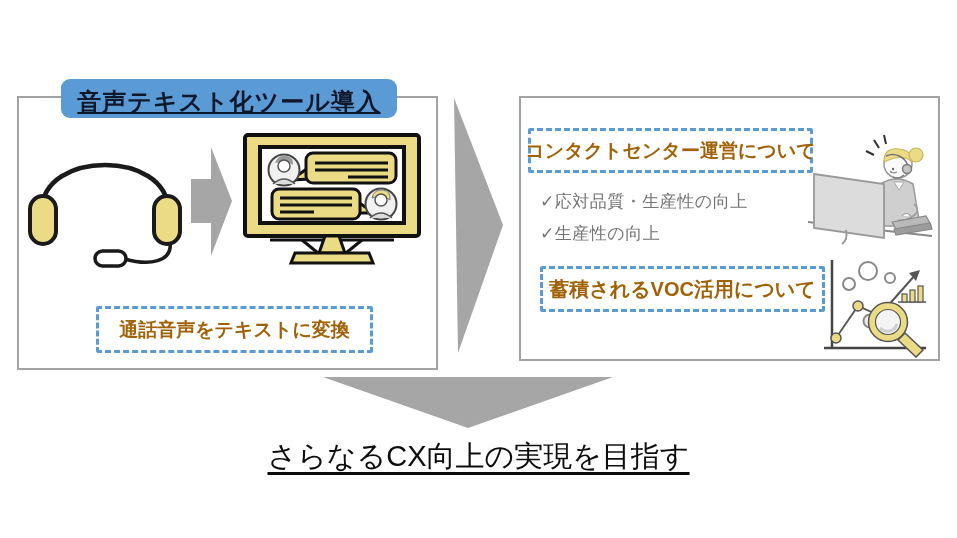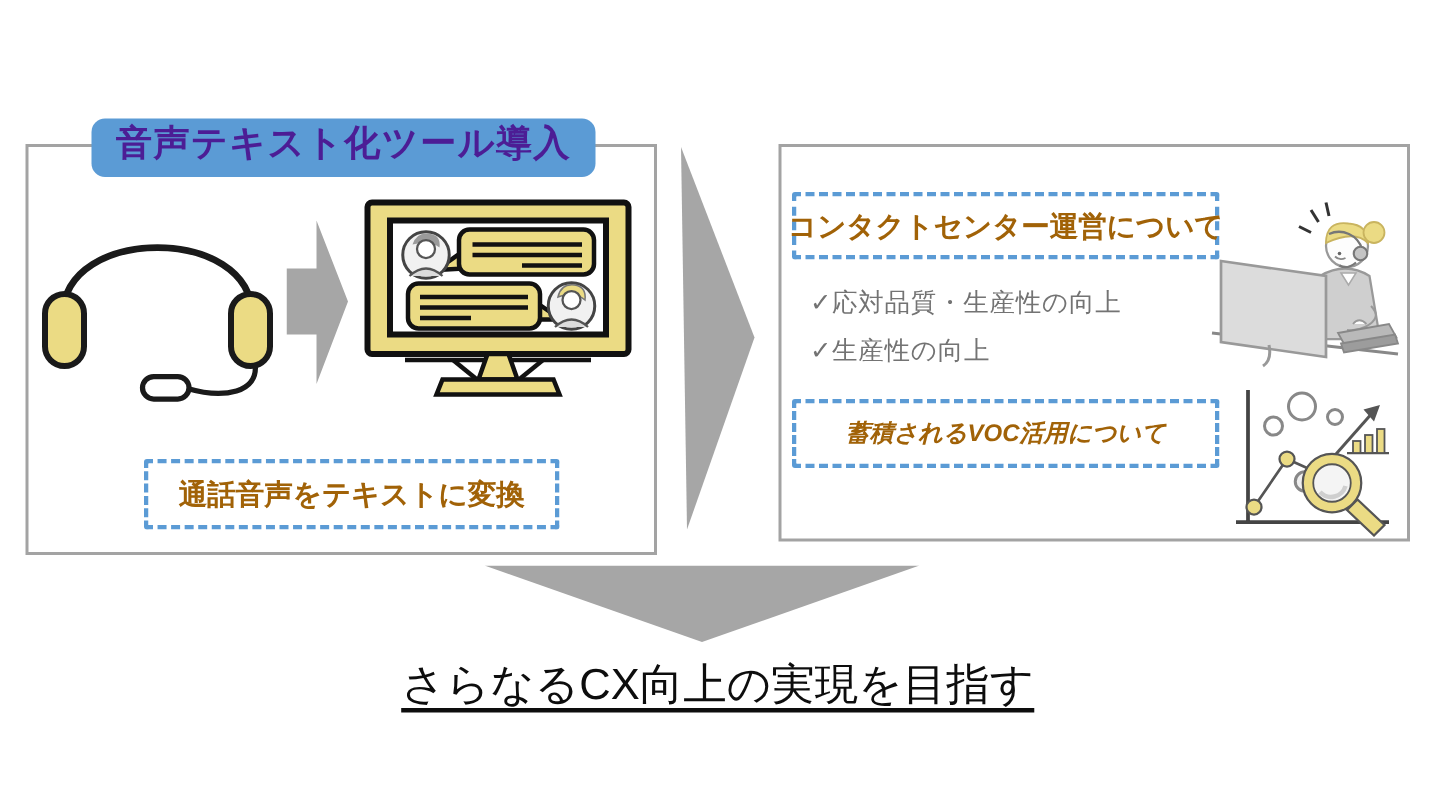--- a/index.html
+++ b/index.html
@@ -6,34 +6,34 @@
   .slide{
     position:relative;width:957px;height:538px;background:#ffffff;overflow:hidden;
     font-family:"Liberation Sans","DejaVu Sans",sans-serif;color:#111;
   }
   .panel{
     position:absolute;background:#fff;border:2px solid #a3a3a3;box-sizing:border-box;
   }
   .panel-left{left:17px;top:96px;width:421px;height:274px;}
   .panel-right{left:519px;top:96px;width:421px;height:265px;}
   .header-pill{
-    position:absolute;background:#5b9bd5;border-radius:9px;color:#4c1d95;
-    font-weight:bold;display:flex;align-items:flex-start;justify-content:center;
-    white-space:nowrap;z-index:5;letter-spacing:1px;
+    position:absolute;background:#5b9bd5;border-radius:9px;color:#0f172a;
+    font-weight:bold;display:flex;align-items:flex-end;justify-content:center;
+    white-space:nowrap;z-index:5;letter-spacing:1px;text-decoration:underline;
   }
   .header-left{left:61px;top:79px;width:336px;height:39px;font-size:24px;}
   .header-right{left:621px;top:75px;width:224px;height:41px;font-size:25px;}
   .dashed-box{
     position:absolute;border:3px dashed #5b9bd5;background:#fff;box-sizing:border-box;
     display:flex;align-items:center;justify-content:center;font-weight:bold;
     white-space:nowrap;color:#a16207;border-radius:2px;
   }
   .caption-left{left:77px;top:208px;width:277px;height:47px;font-size:19px;}
   .sec1-title{left:7px;top:30px;width:285px;height:45px;font-size:19px;}
-  .sec2-title{left:7px;top:168px;width:285px;height:46px;font-size:16px;font-style:italic;}
+  .sec2-title{left:19px;top:168px;width:285px;height:46px;font-size:20px;}
   .check-list{position:absolute;font-size:17px;color:#737373;letter-spacing:0.5px;}
   .check-list .check-item{display:block;margin-bottom:9px;white-space:nowrap;}
   .list1{left:19px;top:92px;}
   .list2{left:19px;top:228px;}
   .illu{position:absolute;}
   .footer-title{
     position:absolute;left:0;top:437px;width:100%;text-align:center;
     font-size:29px;font-weight:normal;color:#0d0d0d;
     text-decoration:underline;text-decoration-thickness:2.5px;text-underline-offset:6px;
     white-space:nowrap;

